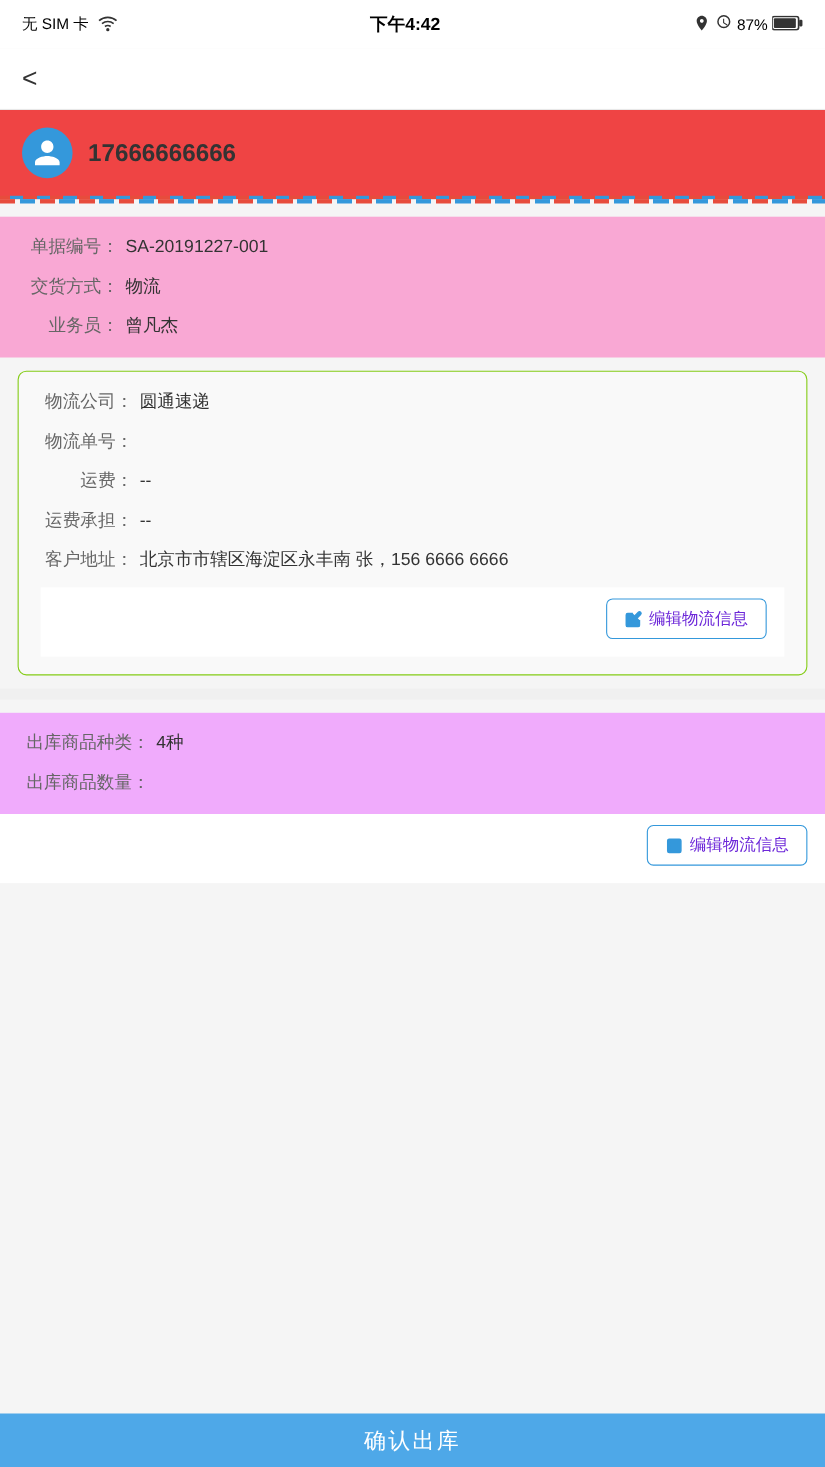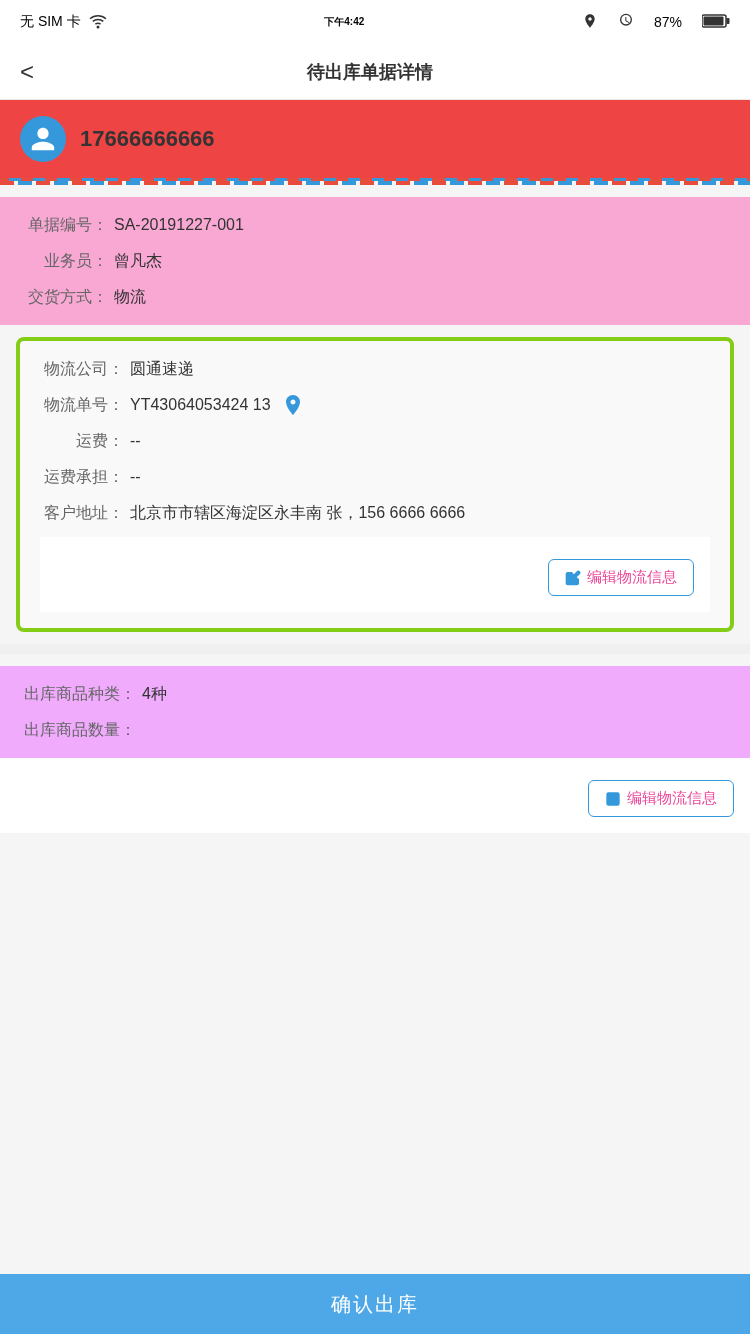--- a/index.html
+++ b/index.html
@@ -24,27 +24,27 @@
       font-size: 15px;
       font-weight: 500;
     }
     .status-left {
       display: flex;
       align-items: center;
       gap: 8px;
       font-size: 14px;
     }
     .status-center {
-      font-size: 10px;
+      font-size: 16px;
       font-weight: 600;
     }
     .status-right {
       display: flex;
       align-items: center;
-      gap: 20px;
+      gap: 4px;
       font-size: 14px;
     }
 
     
     .nav-bar {
       background: #fff;
       height: 56px;
       display: flex;
       align-items: center;
       padding: 0 20px;
@@ -143,30 +143,29 @@
 
     
     .action-row {
       display: flex;
       justify-content: flex-end;
       padding: 10px 16px 16px;
       background: #fff;
     }
     .outline-btn {
       border: 1px solid #3498db;
-      color: #ec4899;
+      color: #6d28d9;
       background: #fff;
       border-radius: 6px;
       padding: 8px 16px;
       font-size: 15px;
       display: flex;
       align-items: center;
       gap: 6px;
       cursor: pointer;
-      margin-top: 12px;
     }
     .outline-btn svg {
       width: 16px;
       height: 16px;
       fill: #3498db;
     }
 
     
     .summary-section {
       background: #f0abfc;
@@ -191,21 +190,21 @@
     .bottom-btn-wrap {
       background: #fff;
       padding: 0;
     }
     .confirm-btn {
       background: #4ea8e8;
       color: #fff;
       font-size: 20px;
       font-weight: 500;
       width: 100%;
-      height: 60px;
+      height: 49px;
       border: none;
       display: flex;
       align-items: center;
       justify-content: center;
       cursor: pointer;
       letter-spacing: 2px;
     }
 
     .page-wrapper {
       display: flex;
@@ -213,21 +212,21 @@
       min-height: 1334px;
     }
     .content-area {
       flex: 1;
     }
 
     
     .logistics-card {
       background: #f9f9f9;
       border-radius: 8px;
-      border: 4px solid #84cc16;
+      border: 1px solid #84cc16;
       margin: 12px 16px;
       padding: 16px 20px;
     }
   </style>
 </head>
 <body>
 
 <div class="page-wrapper">
 
   <div class="status-bar">
@@ -260,21 +259,20 @@
           <rect x="0" y="1" width="24" height="12" rx="2" ry="2" fill="none" stroke="#333" stroke-width="1.5"></rect>
           <rect x="24.5" y="4" width="3" height="6" rx="1" fill="#333"></rect>
           <rect x="1.5" y="2.5" width="20" height="9" rx="1" fill="#333"></rect>
         </svg>
       </span>
     </div>
   </div>
 
   <div class="nav-bar">
     <div class="back-btn">&lt;</div>
-    <div class="nav-title">待出库单据详情</div>
   </div>
 
   <div class="content-area">
 
     <div class="customer-header">
       <div class="avatar">
         <svg viewBox="0 0 24 24">
           <path d="M12 12c2.7 0 4.8-2.1 4.8-4.8S14.7 2.4 12 2.4 7.2 4.5 7.2 7.2 9.3 12 12 12zm0 2.4c-3.2 0-9.6 1.6-9.6 4.8v2.4h19.2v-2.4c0-3.2-6.4-4.8-9.6-4.8z"></path>
         </svg>
       </div>
@@ -282,42 +280,36 @@
     </div>
 
     <div class="dashed-separator"></div>
 
     <div class="section">
       <div class="info-row">
         <span class="info-label">单据编号：</span>
         <span class="info-value">SA-20191227-001</span>
       </div>
       <div class="info-row">
+        <span class="info-label">交货方式：</span>
+        <span class="info-value">物流</span>
+      </div>
+      <div class="info-row">
         <span class="info-label">业务员：</span>
         <span class="info-value">曾凡杰</span>
       </div>
-      <div class="info-row">
-        <span class="info-label">交货方式：</span>
-        <span class="info-value">物流</span>
-      </div>
     </div>
 
     <div class="logistics-card">
       <div class="info-row">
         <span class="info-label">物流公司：</span>
         <span class="info-value">圆通速递</span>
       </div>
       <div class="info-row">
         <span class="info-label">物流单号：</span>
-        <span class="info-value with-icon">
-          <span>YT43064053424 13</span>
-          <svg class="tracking-icon" viewBox="0 0 24 24">
-            <path d="M12 2C8.13 2 5 5.13 5 9c0 5.25 7 13 7 13s7-7.75 7-13c0-3.87-3.13-7-7-7zm0 9.5c-1.38 0-2.5-1.12-2.5-2.5s1.12-2.5 2.5-2.5 2.5 1.12 2.5 2.5-1.12 2.5-2.5 2.5z"></path>
-          </svg>
-        </span>
       </div>
       <div class="info-row">
         <span class="info-label">运费：</span>
         <span class="info-value">--</span>
       </div>
       <div class="info-row">
         <span class="info-label">运费承担：</span>
         <span class="info-value">--</span>
       </div>
       <div class="info-row">

